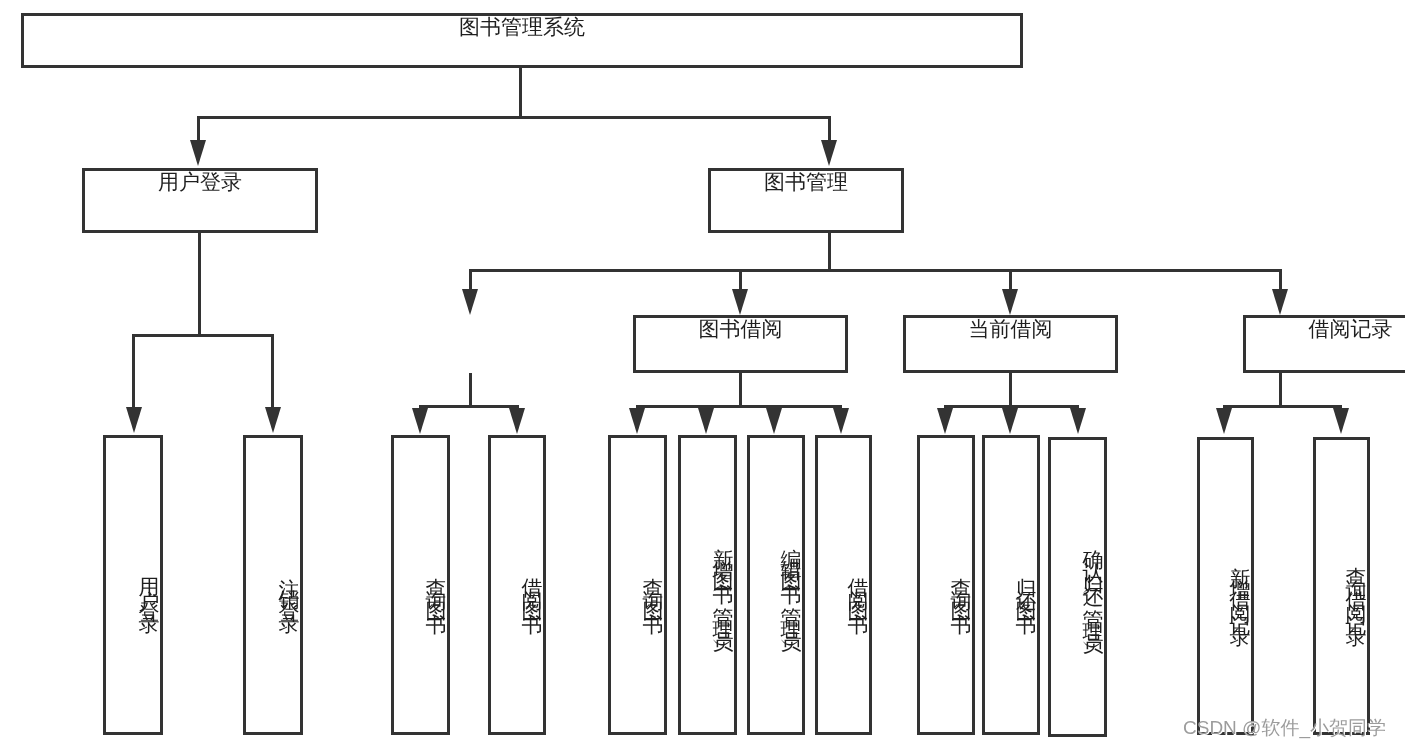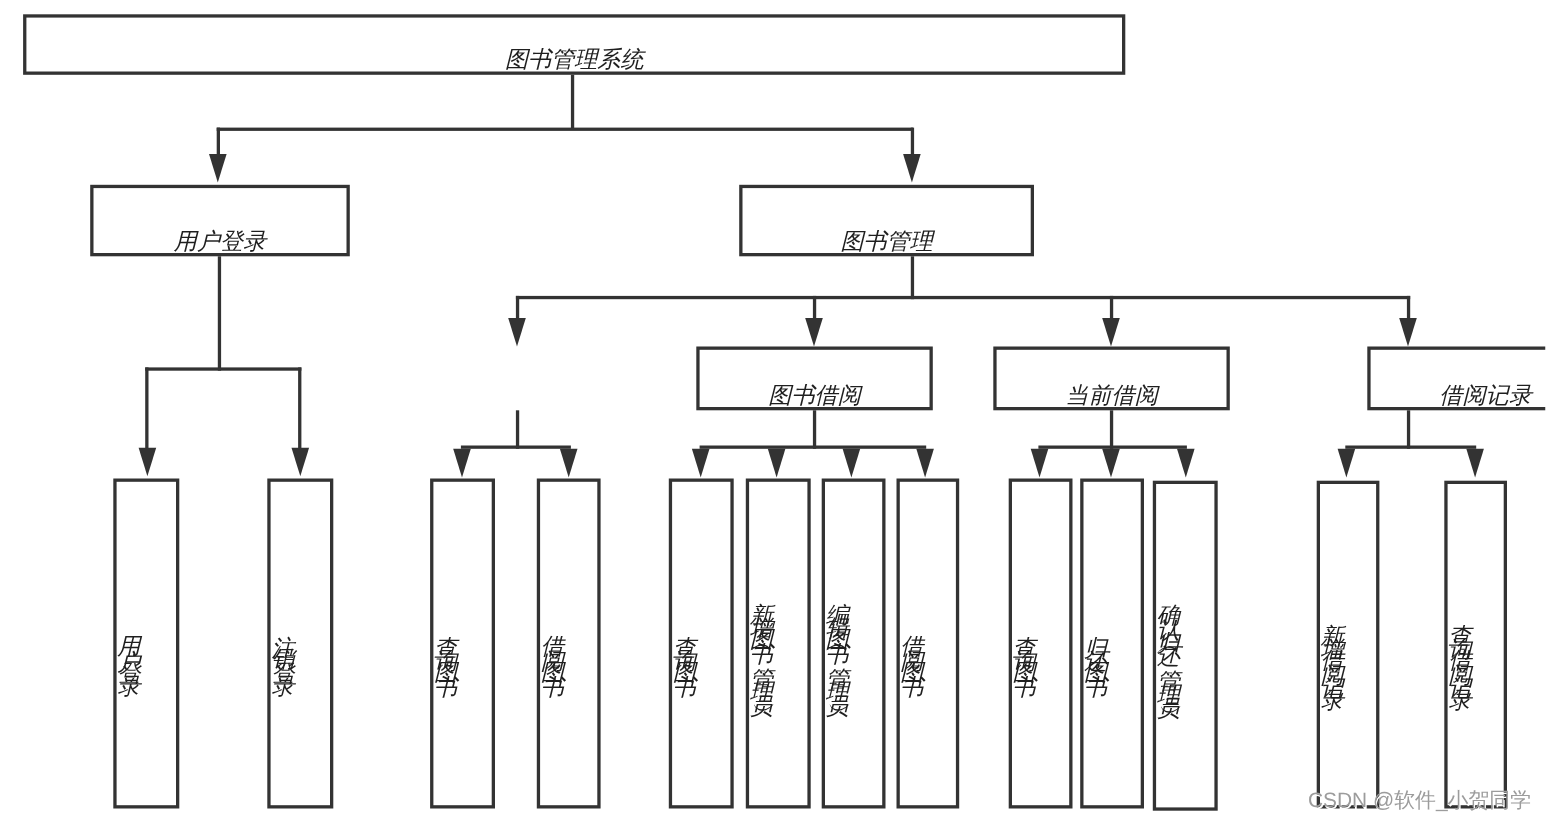--- a/index.html
+++ b/index.html
@@ -16,27 +16,26 @@
     height:747px;
     background:var(--box-bg);
     overflow:hidden;
   }
   .node{
     position:absolute;
     box-sizing:border-box;
     border:3px solid var(--line);
     background:var(--box-bg);
     display:flex;
-    align-items:flex-end;
+    align-items:flex-start;
     justify-content:center;
     color:var(--text);
     font-size:21px;
     line-height:1;
     white-space:nowrap;
-    font-style:italic;
   }
   .vnode{
     writing-mode:vertical-rl;
     text-orientation:mixed;
     letter-spacing:12px;
     white-space:normal;
   }
   .hline,.vline{position:absolute;background:var(--line);}
   .hline{height:3px;}
   .vline{width:3px;}
@@ -45,21 +44,21 @@
     width:0;height:0;
     border-left:8px solid transparent;
     border-right:8px solid transparent;
     border-top:26px solid var(--line);
   }
   .watermark{
     position:absolute;
     left:1183px;top:715px;width:215px;
     font-size:19px;
     color:var(--watermark);
-    text-align:center;
+    text-align:left;
     text-shadow:1px 1px 0 #ffffff;
     white-space:nowrap;
   }
 </style>
 </head>
 <body>
 
 <div class="canvas">
 
   <div class="node" style="left:21px;top:13px;width:1002px;height:55px;">
@@ -69,21 +68,21 @@
   <div class="vline" style="left:519px;top:68px;height:50px;"></div>
   <div class="hline" style="left:197px;top:116px;width:633px;"></div>
   <div class="vline" style="left:197px;top:116px;height:28px;"></div>
   <div class="arrow" style="left:190px;top:140px;"></div>
   <div class="vline" style="left:828px;top:116px;height:28px;"></div>
   <div class="arrow" style="left:821px;top:140px;"></div>
 
   <div class="node" style="left:82px;top:168px;width:236px;height:65px;">
     <span>用户登录</span>
   </div>
-  <div class="node" style="left:672px;top:168px;width:268px;height:65px;">
+  <div class="node" style="left:708px;top:168px;width:196px;height:65px;">
     <span>图书管理</span>
   </div>
 
   <div class="vline" style="left:198px;top:233px;height:104px;"></div>
   <div class="hline" style="left:132px;top:334px;width:142px;"></div>
   <div class="vline" style="left:132px;top:334px;height:75px;"></div>
   <div class="arrow" style="left:126px;top:407px;"></div>
   <div class="vline" style="left:271px;top:334px;height:75px;"></div>
   <div class="arrow" style="left:265px;top:407px;"></div>
 

